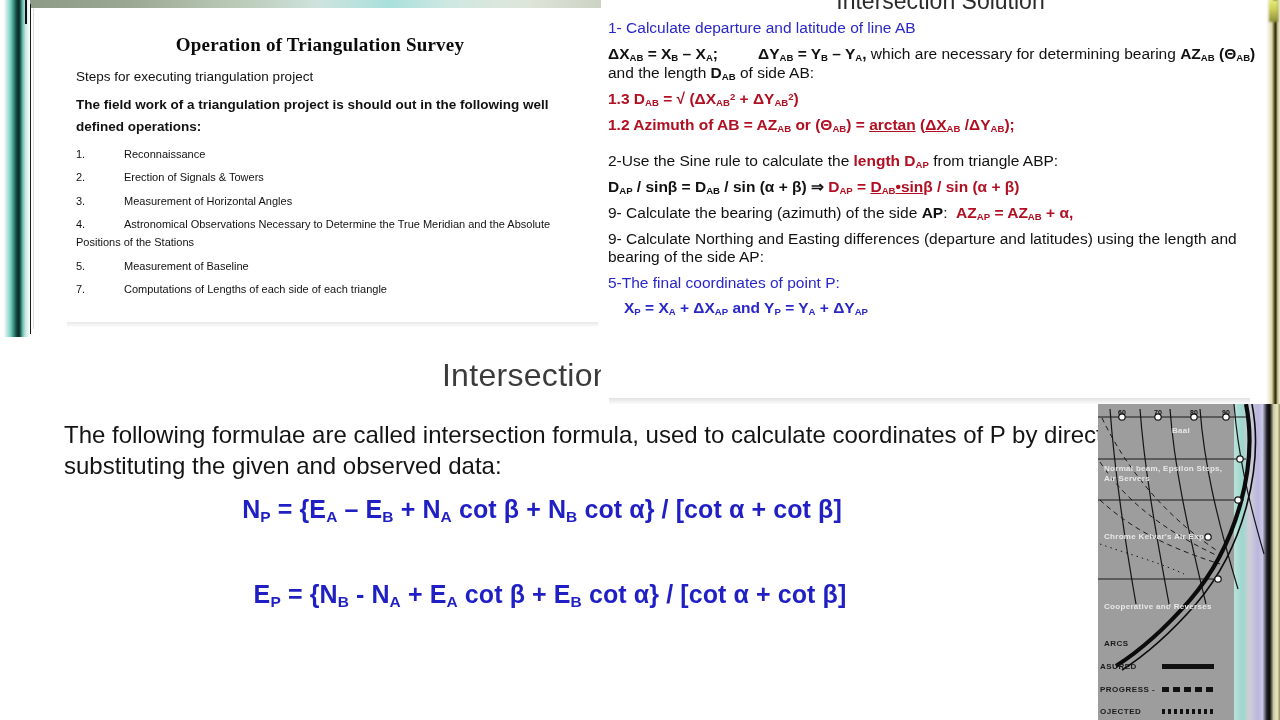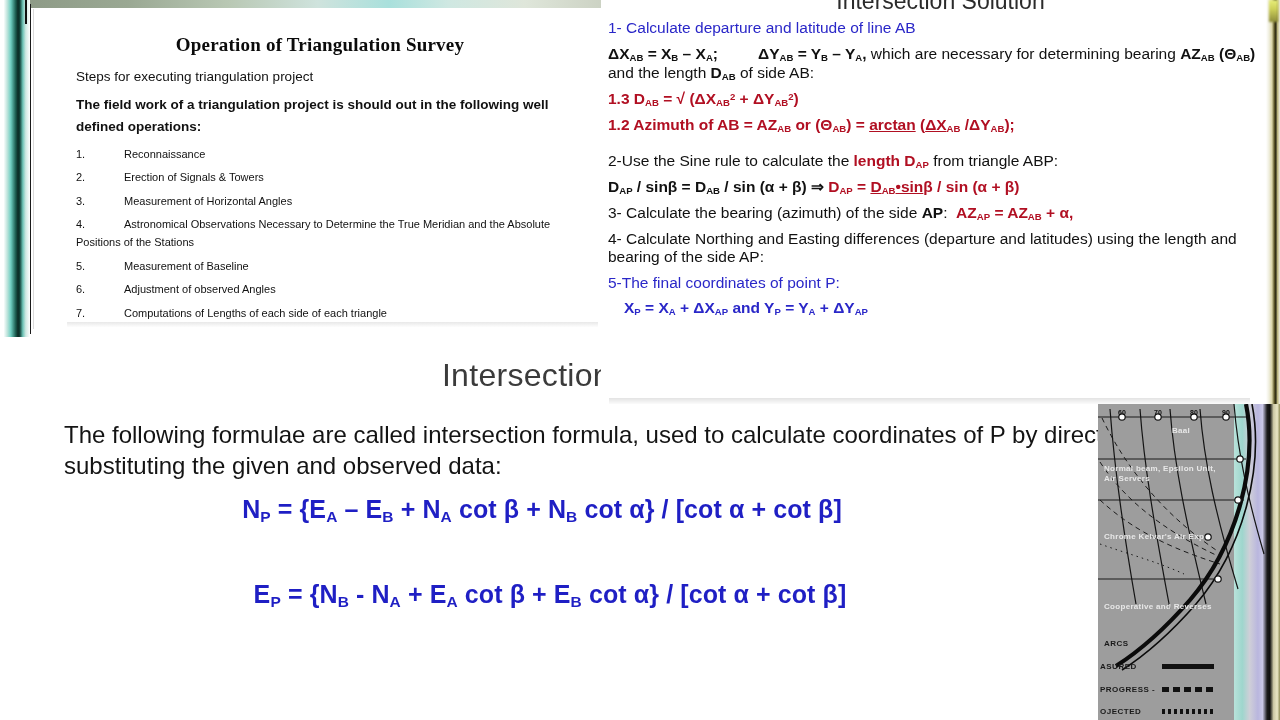--- a/index.html
+++ b/index.html
@@ -148,23 +148,20 @@
         <div class="s1-item">
           <span class="num">3.</span><span>Measurement of Horizontal Angles</span>
         </div>
         <div class="s1-item">
           <span class="num">4.</span><span>Astronomical Observations Necessary to Determine the True Meridian and the Absolute Positions of the Stations</span>
         </div>
         <div class="s1-item">
           <span class="num">5.</span><span>Measurement of Baseline</span>
         </div>
         <div class="s1-item">
-          <span class="num">6.</span><span>Adjustment of observed Angles</span>
-        </div>
-        <div class="s1-item">
           <span class="num">7.</span><span>Computations of Lengths of each side of each triangle</span>
         </div>
 
       </div>
       <div class="s1-shadow"></div>
     </div>
   </div>
 
   <div class="slide3">
     <div class="s3-title">Intersection Fo</div>
@@ -210,25 +207,25 @@
         <span class="red"><span>length D</span><sub>AP</sub></span>
         <span>from triangle ABP:</span>
       </p>
 
       <p class="ln b">
         D<sub>AP</sub> / sinβ = D<sub>AB</sub> / sin (α + β) ⇒
         <span class="red">D<sub>AP</sub> = <span class="u">D<sub>AB</sub>•sin</span>β / sin (α + β)</span>
       </p>
 
       <p class="ln">
-        <span>3- Calculate the bearing (azimuth) of the side</span>
+        <span>9- Calculate the bearing (azimuth) of the side</span>
         <span class="b">AP</span>: &nbsp;<span class="red">AZ<sub>AP</sub> = AZ<sub>AB</sub> + α,</span>
       </p>
 
-      <p class="ln">4- Calculate Northing and Easting differences (departure and latitudes) using the length and bearing of the side AP:</p>
+      <p class="ln">9- Calculate Northing and Easting differences (departure and latitudes) using the length and bearing of the side AP:</p>
 
 
       <p class="ln blue">5-The final coordinates of point P:</p>
 
       <p class="ln navy" style="padding-left:16px;">
         X<sub>P</sub> = X<sub>A</sub> + ΔX<sub>AP</sub> and Y<sub>P</sub> = Y<sub>A</sub> + ΔY<sub>AP</sub>
       </p>
 
     </div>
 
@@ -281,21 +278,21 @@
       </g>
 
       <g fill="#111" font-family="Liberation Sans, sans-serif" font-size="7" font-weight="bold" text-anchor="middle">
         <text x="24" y="11">60</text>
         <text x="60" y="11">70</text>
         <text x="96" y="11">80</text>
         <text x="128" y="11">90</text>
       </g>
     </svg>
 
-    <div class="ci-label" style="left:6px;top:60px;width:125px;line-height:1.25;">Normal beam, Epsilon Unit, Air Servers</div>
+    <div class="ci-label" style="left:6px;top:60px;width:125px;line-height:1.25;">Normal beam, Epsilon Steps, Air Servers</div>
     <div class="ci-label" style="left:74px;top:22px;">Baal</div>
     <div class="ci-label" style="left:6px;top:128px;width:120px;">Chrome Kelvar's Air Exp</div>
     <div class="ci-label" style="left:6px;top:198px;width:120px;">Cooperative and Reverses</div>
 
     <div class="ci-key" style="left:6px;top:235px;">ARCS</div>
     <div class="ci-key" style="left:2px;top:258px;">ASURED</div>
     <div class="ci-keybar" style="left:64px;top:260px;width:52px;"></div>
     <div class="ci-key" style="left:2px;top:281px;">PROGRESS -</div>
     <div class="ci-keybar" style="left:64px;top:283px;width:52px;background:repeating-linear-gradient(90deg,#111 0 7px,transparent 7px 11px);"></div>
     <div class="ci-key" style="left:2px;top:303px;">OJECTED</div>

